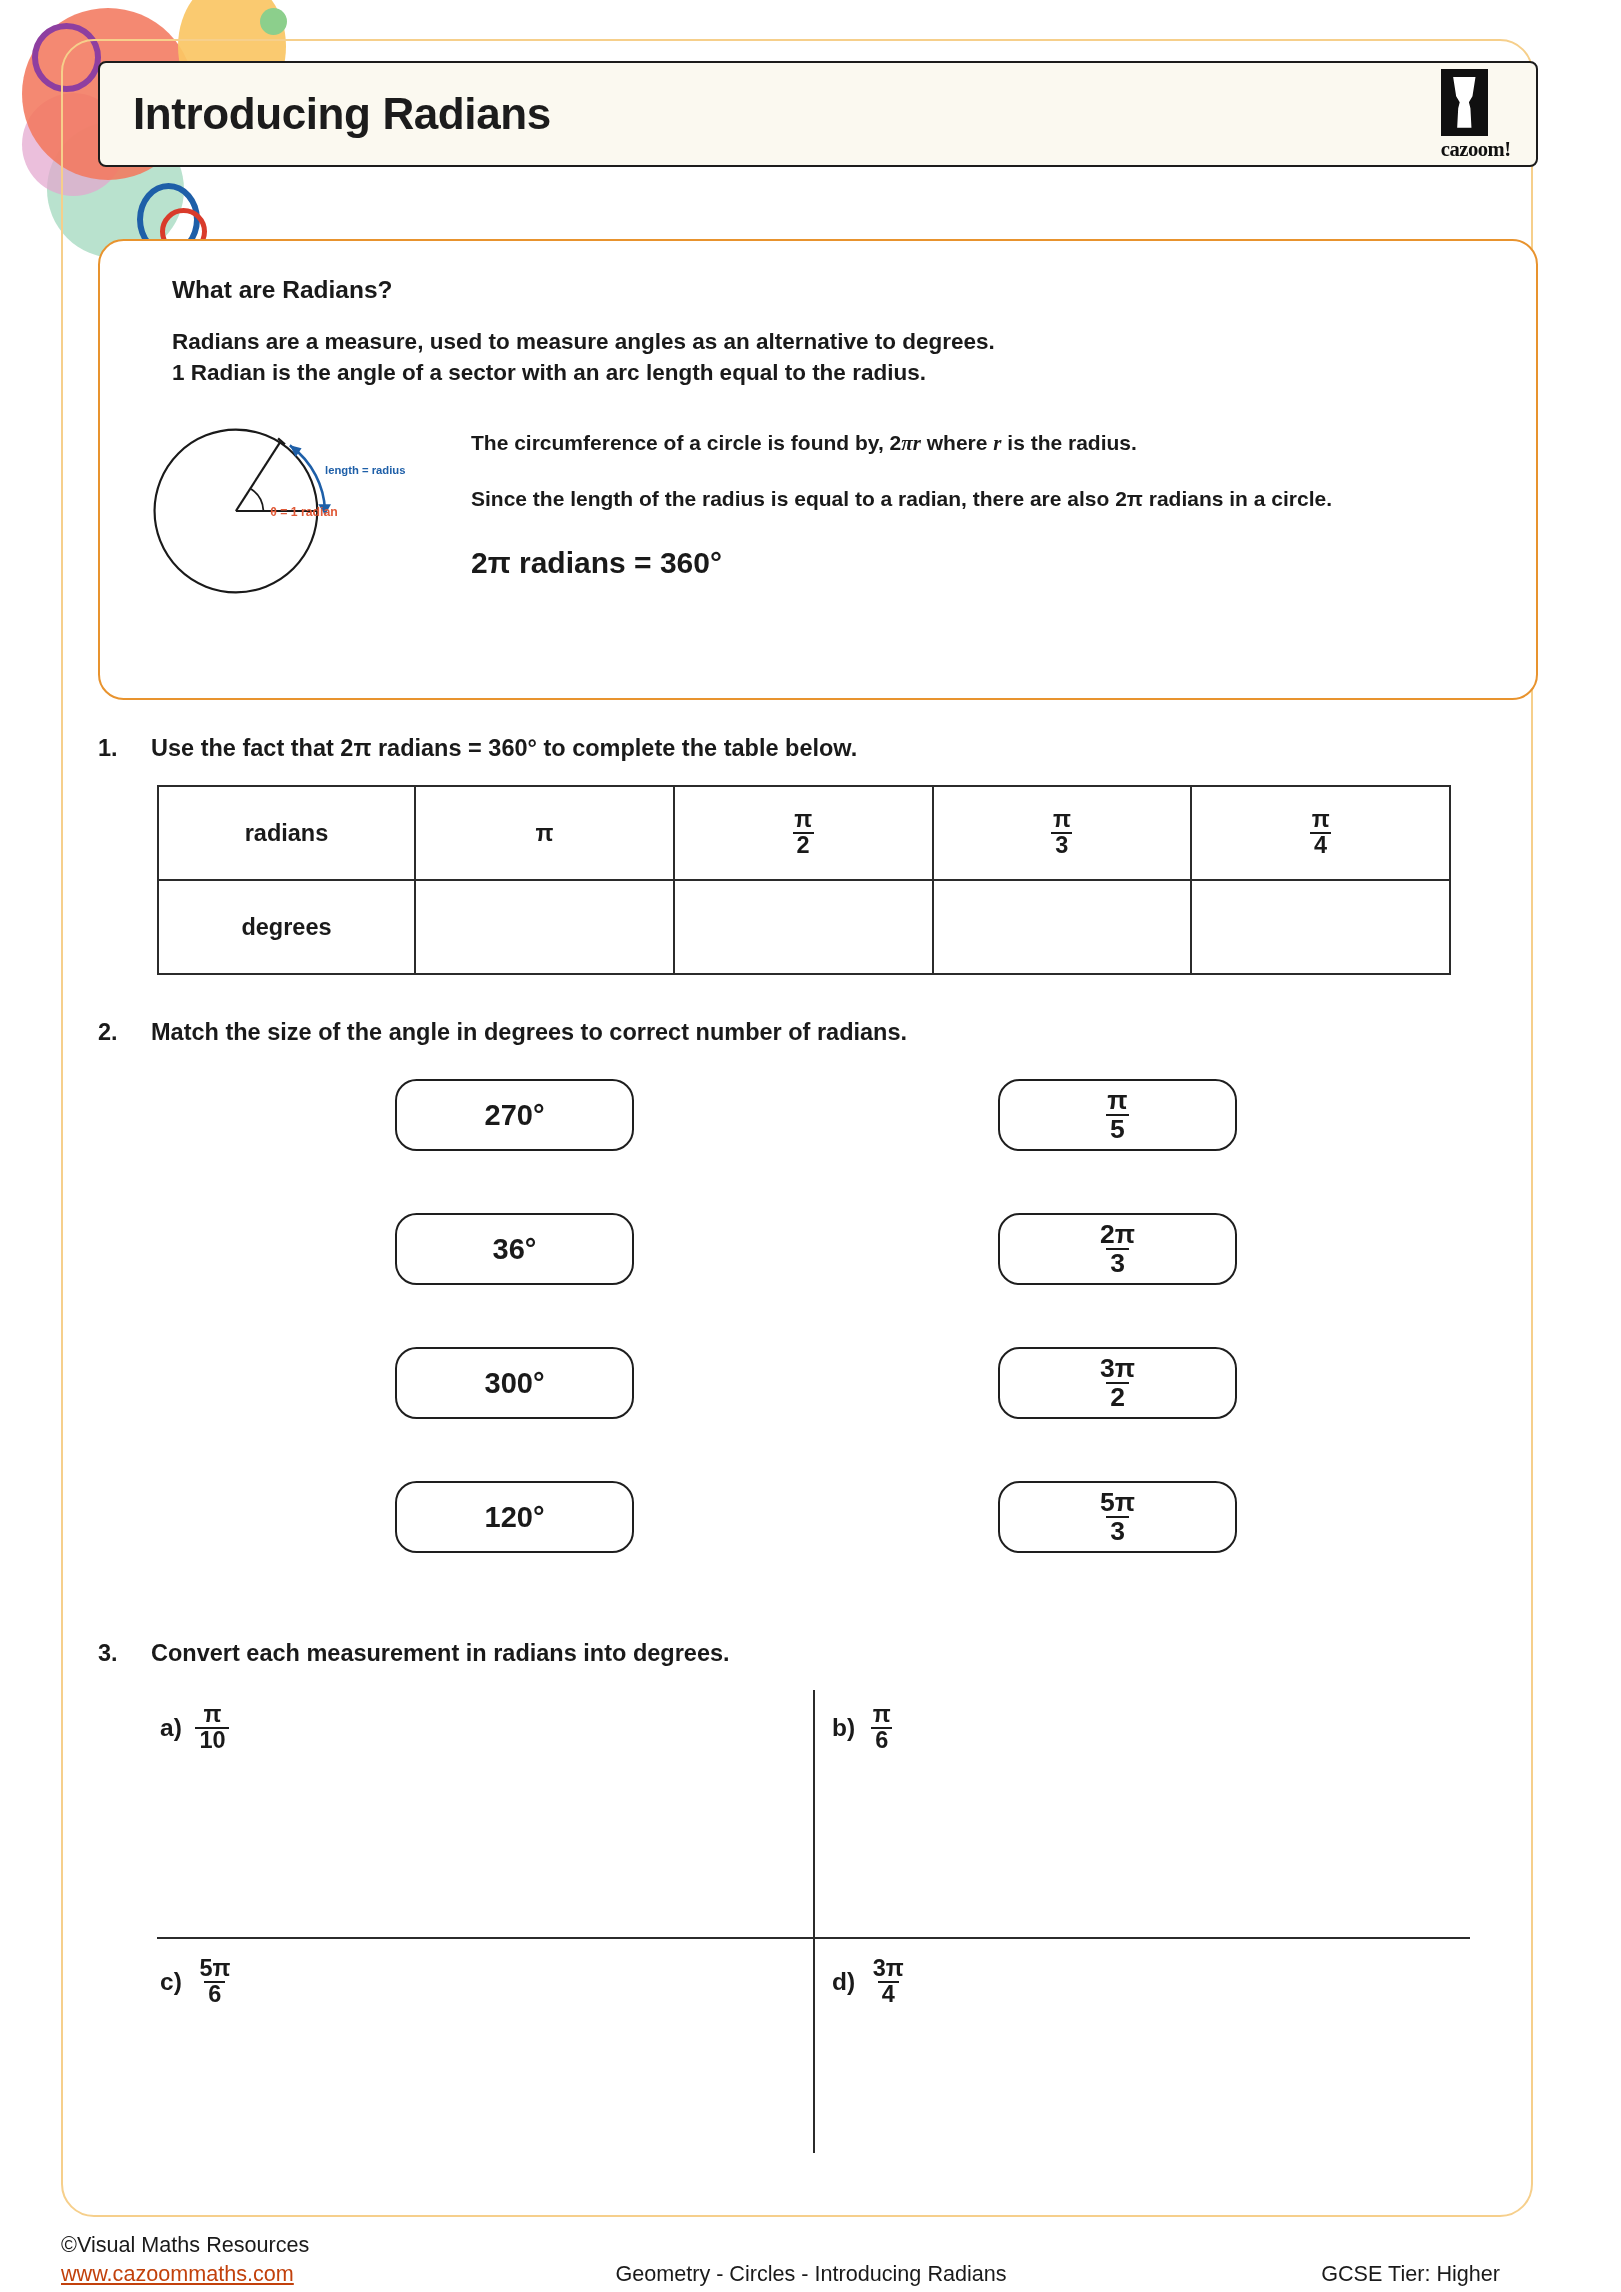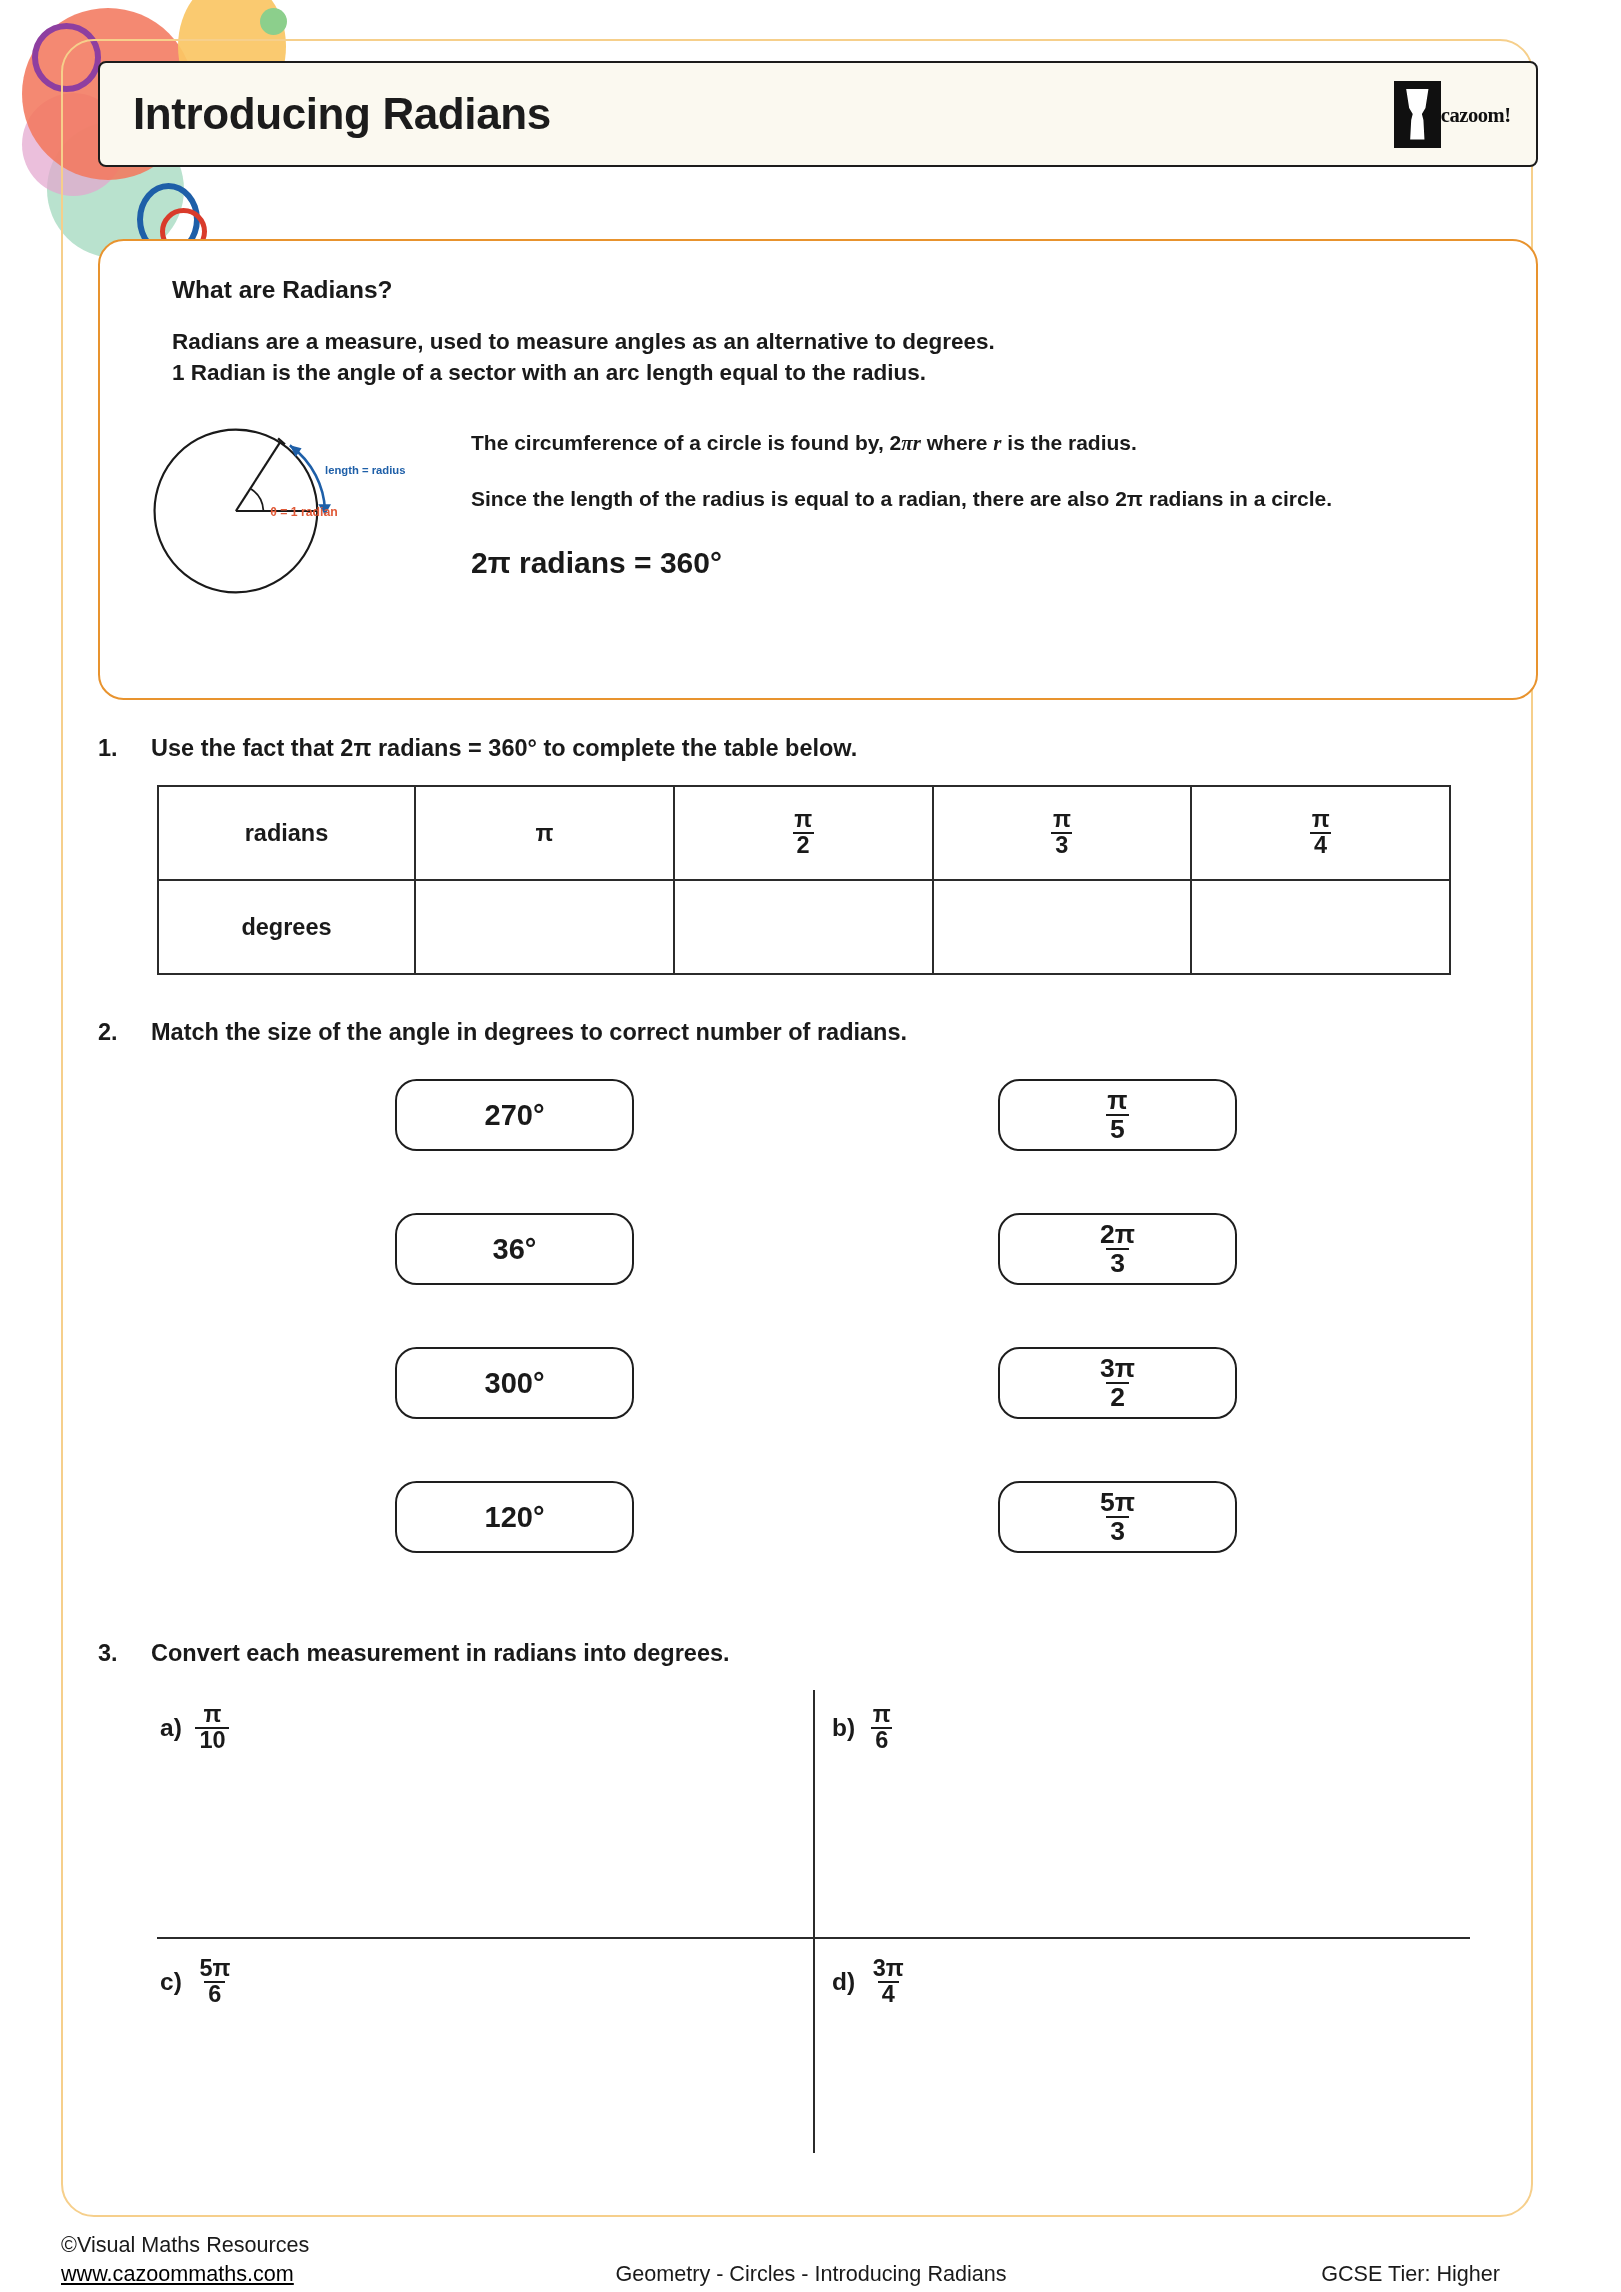--- a/index.html
+++ b/index.html
@@ -54,21 +54,22 @@
   }
   .page-title {
     font-size: 44px;
     font-weight: bold;
     letter-spacing: -0.4px;
     color: #1c1c1c;
     line-height: 1;
   }
   .logo-wrap {
     display: flex;
-    align-items: center;
+    flex-direction: column;
+    align-items: flex-start;
     line-height: 1;
   }
   .logo-mark {
     width: 47px; height: 67px;
     background: #101010;
     display: flex;
     align-items: center;
     justify-content: center;
   }
   .logo-glass {
@@ -209,21 +210,21 @@
     position: absolute;
     left: 61px; top: 2230px;
     width: 1500px;
     font-size: 21.6px;
   }
   .footer .copy {
     position: absolute; left: 0; top: 0;
     line-height: 1.35;
   }
   .footer .url {
-    color: #000000;
+    color: #c2410c;
     text-decoration: underline;
     display: block;
   }
   .footer .mid {
     position: absolute; left: 0; top: 31px;
     width: 100%;
     text-align: center;
   }
   .footer .right {
     position: absolute; right: 61px; top: 31px;

